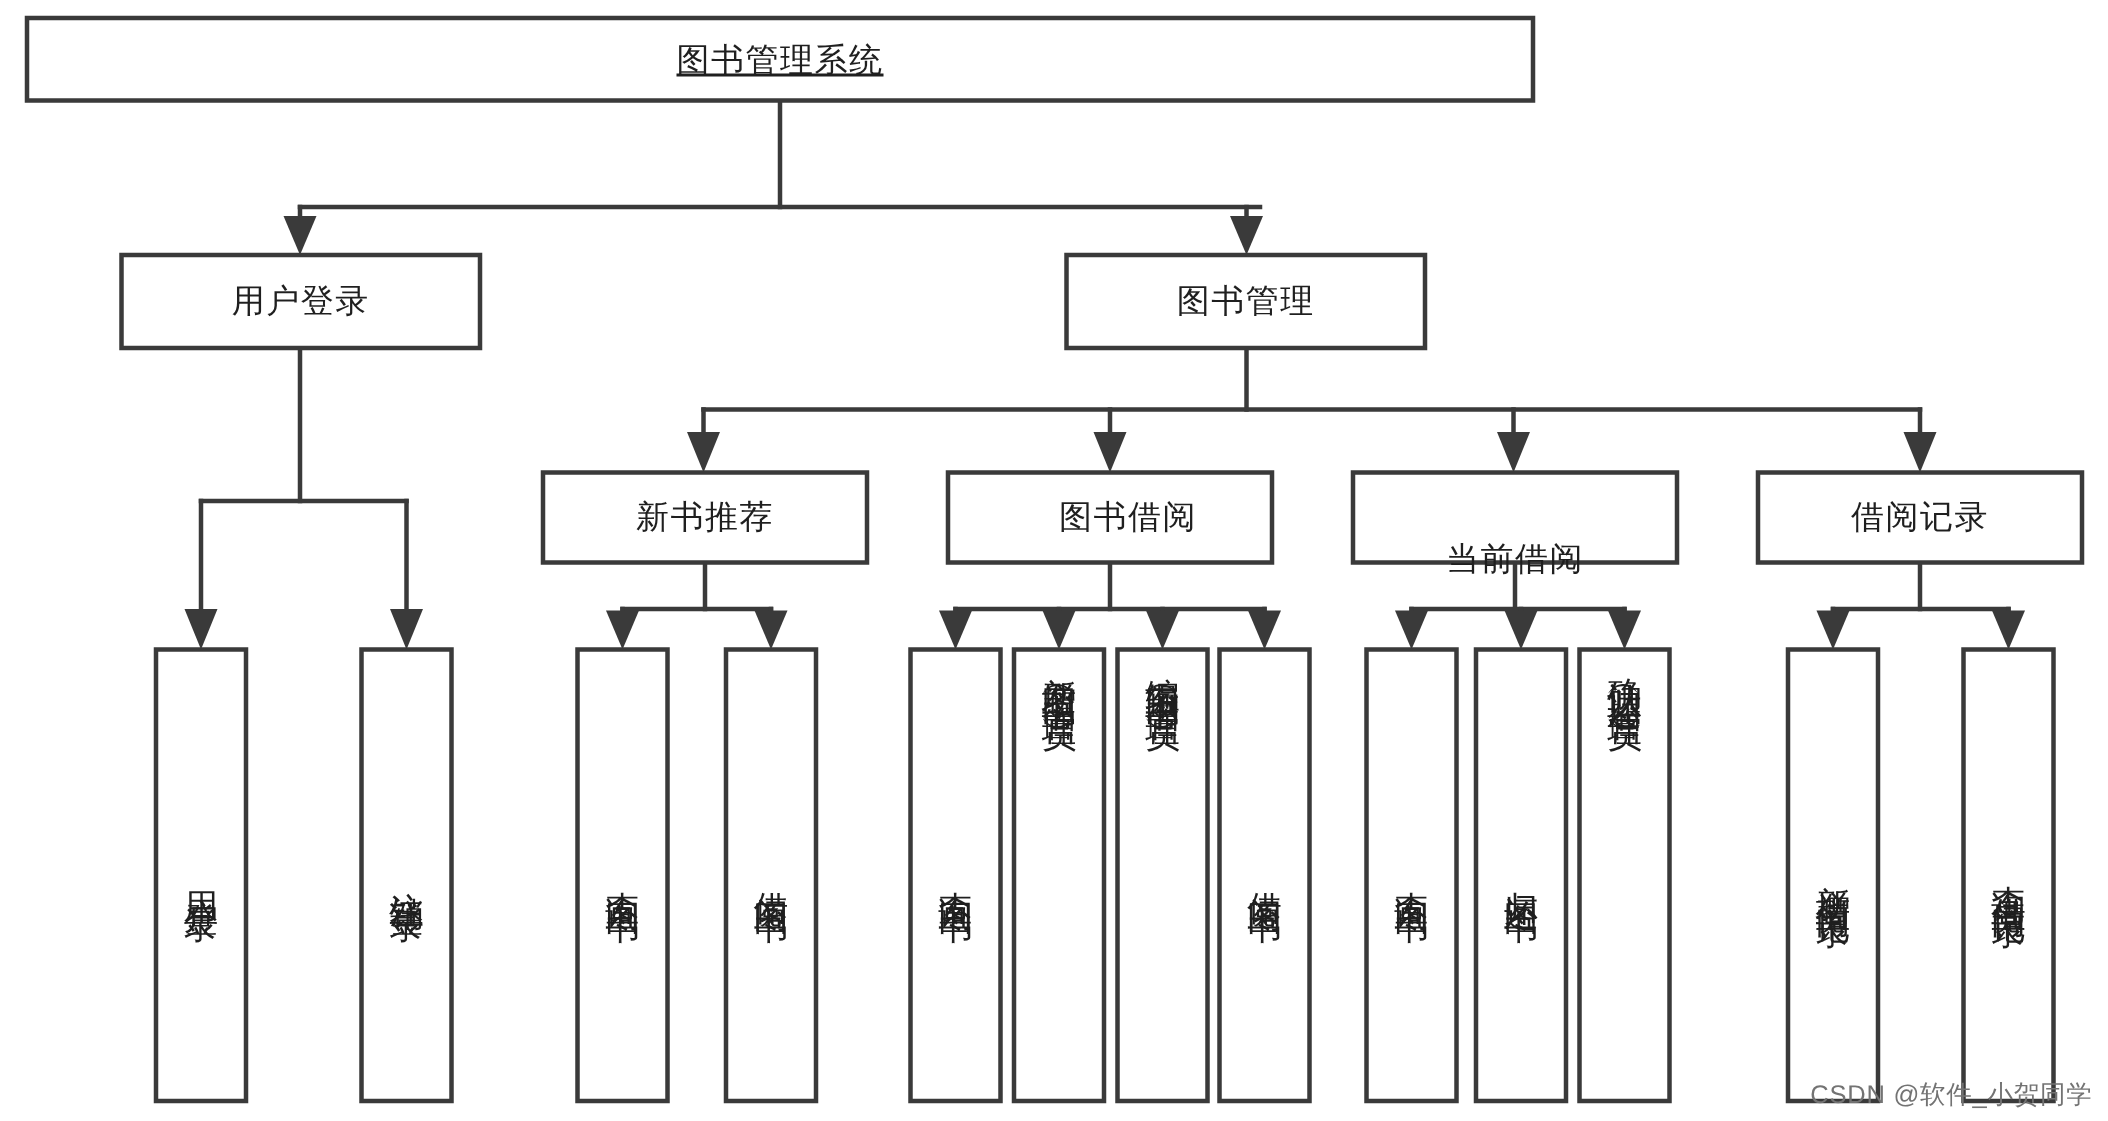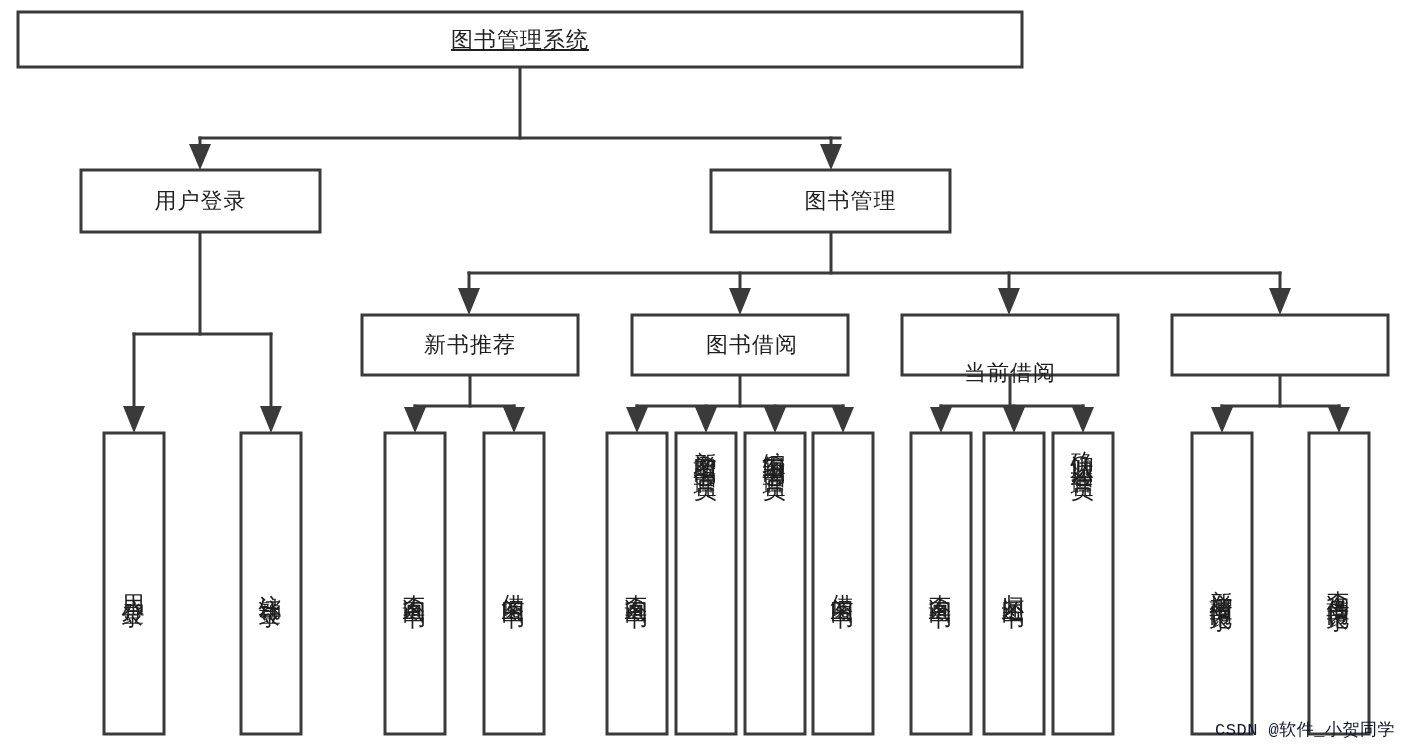--- a/index.html
+++ b/index.html
@@ -66,23 +66,23 @@
     font-family: "DejaVu Sans", "Liberation Sans", sans-serif;
     font-size: 22px;
     color: #1f1f1f;
     letter-spacing: 1px;
     white-space: nowrap;
   }
   #watermark {
     position: absolute;
     right: 10px;
     bottom: 6px;
-    font-family: Liberation Mono, monospace;
+    font-family: Liberation Sans, sans-serif;
     font-size: 17px;
-    color: #0f172a;
+    color: #737373;
     white-space: nowrap;
     letter-spacing: 0.5px;
   }
 </style>
 </head>
 <body>
 
 <div id="diagram-root">
 
   <svg class="diagram-svg" viewBox="0 0 1405 747" xmlns="http://www.w3.org/2000/svg">
@@ -185,25 +185,26 @@
     <rect class="node-box" x="984" y="433" width="60" height="301"></rect>
     <rect class="node-box" x="1053" y="433" width="60" height="301"></rect>
 
     <rect class="node-box" x="1192" y="433" width="60" height="301"></rect>
     <rect class="node-box" x="1309" y="433" width="60" height="301"></rect>
   </svg>
 
   <div class="hlabel-wrap" style="left:18px; top:12px; width:1004px; height:55px;text-decoration:underline;">图书管理系统</div>
 
   <div class="hlabel-wrap" style="left:81px; top:170px; width:239px; height:62px;">用户登录</div>
-  <div class="hlabel-wrap" style="left:711px; top:170px; width:239px; height:62px;margin-left:20px;">图书管理</div>
+  <div class="hlabel-wrap" style="left:711px; top:170px; width:239px; height:62px;">图书管理</div>
 
   <div class="hlabel-wrap" style="left:362px; top:315px; width:216px; height:60px;">新书推荐</div>
   <div class="hlabel-wrap" style="left:632px; top:315px; width:240px; height:60px;">图书借阅</div>
   <div class="hlabel-wrap" style="left:902px; top:315px; width:216px; height:60px;margin-top:28px;">当前借阅</div>
+  <div class="hlabel-wrap" style="left:1172px; top:315px; width:216px; height:60px;">借阅记录</div>
 
   <div class="vlabel-wrap" style="left:104px; top:433px; width:60px; height:301px;">
     <span>用户登录</span>
   </div>
   <div class="vlabel-wrap" style="left:241px; top:433px; width:60px; height:301px;">
     <span>注销登录</span>
   </div>
   <div class="vlabel-wrap" style="left:385px; top:433px; width:60px; height:301px;">
     <span>查询图书</span>
   </div>

